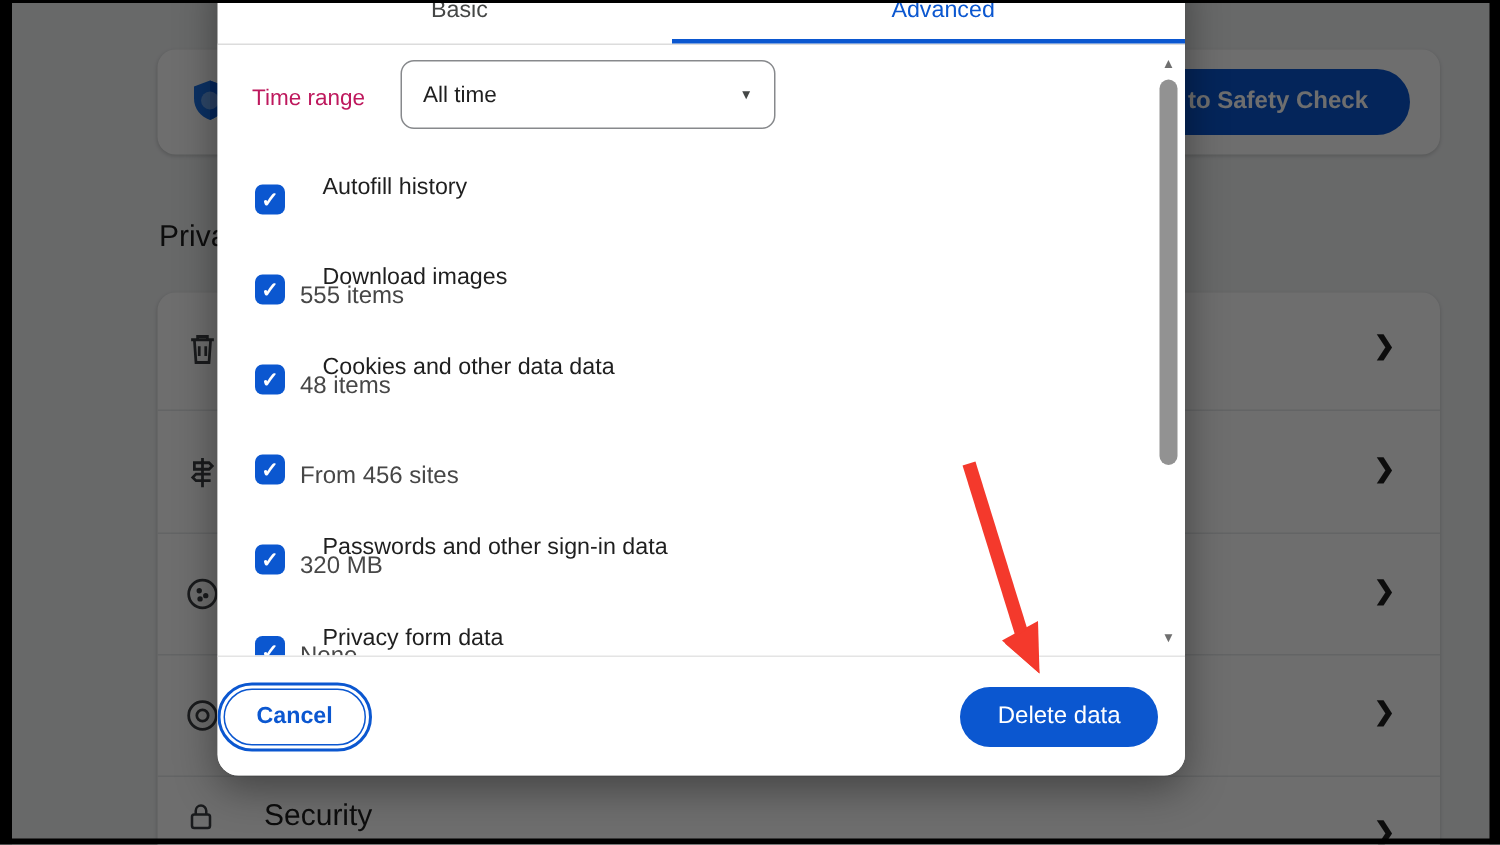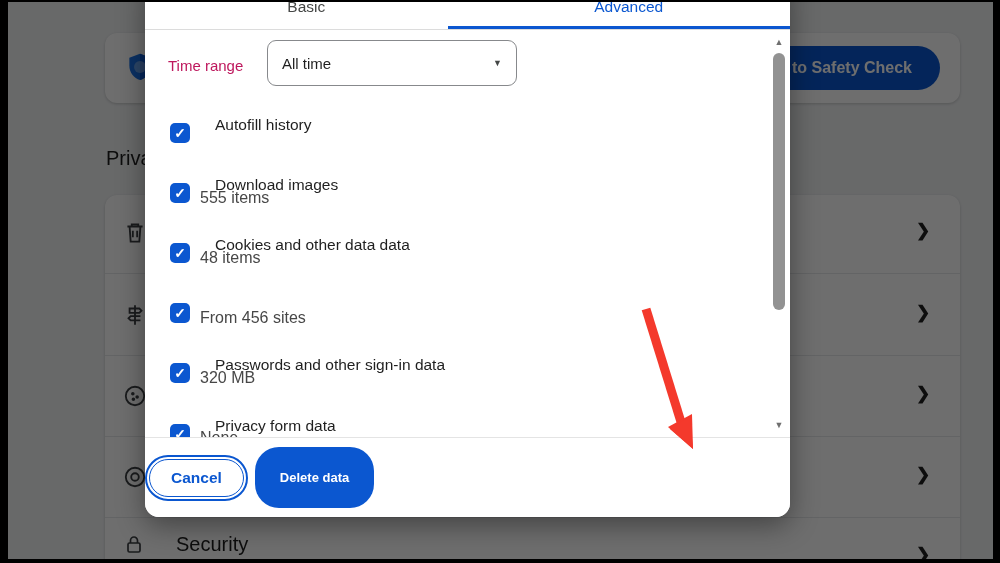--- a/index.html
+++ b/index.html
@@ -48,27 +48,27 @@
   .clabel { position:absolute; left:70px; top:0; font-size:15.5px; color:#1f1f1f; line-height:22px; }
   .csub { position:absolute; left:55px; top:25px; font-size:16px; color:#474747; line-height:21px;margin-top:48px; }
 
   .sbar { position:absolute; right:2px; top:0; width:18px; height:100%; }
   .sbar-arrow { position:absolute; left:0; width:18px; text-align:center; font-size:9px; color:#6f6f6f; cursor:pointer; }
   .sbar-up { top:7px; } .sbar-down { bottom:7px; }
   .sbar-thumb { position:absolute; left:3px; top:23px; width:12px; height:257px;
     background:#929292; border-radius:6px; cursor:pointer; }
 
   .dlg-footer { position:absolute; left:0; right:0; bottom:0; height:80px; background:#fff;
-    border-top:1px solid #e4e4e4; display:flex; align-items:center; justify-content:flex-start;
+    border-top:1px solid #e4e4e4; display:flex; align-items:center; justify-content:space-between;
     gap:7px; padding-right:18px; }
   .btn-cancel-outer { border:2.5px solid #0b57d0; border-radius:27px; background:#fff; padding:2px; cursor:pointer; }
   .btn-cancel-inner { border:1.5px solid #0b57d0; border-radius:22px; height:38px; padding:0 21px;
     display:flex; align-items:center; color:#0b57d0; font-weight:700; font-size:15.5px; background:#fff; }
-  .btn-delete { height:61px; border-radius:24px; background:#0b57d0; color:#fff; border:none;
-    font-weight:700; font-size:13px; padding:0 25px; display:flex; align-items:center;
+  .btn-delete { height:40px; border-radius:24px; background:#0b57d0; color:#fff; border:none;
+    font-weight:400; font-size:16px; padding:0 25px; display:flex; align-items:center;
     font-family:"Liberation Sans", sans-serif; cursor:pointer; }
 
   .arrow-layer { position:absolute; inset:0; pointer-events:none; }
 
   
   .frame { position:absolute; background:#000; }
   .frame-top { left:0; top:0; width:1000px; height:2px; }
   .frame-left { left:0; top:0; width:8px; height:563px; }
   .frame-right { left:993px; top:0; width:7px; height:563px; }
   .frame-bottom { left:0; top:559px; width:1000px; height:4px; }

